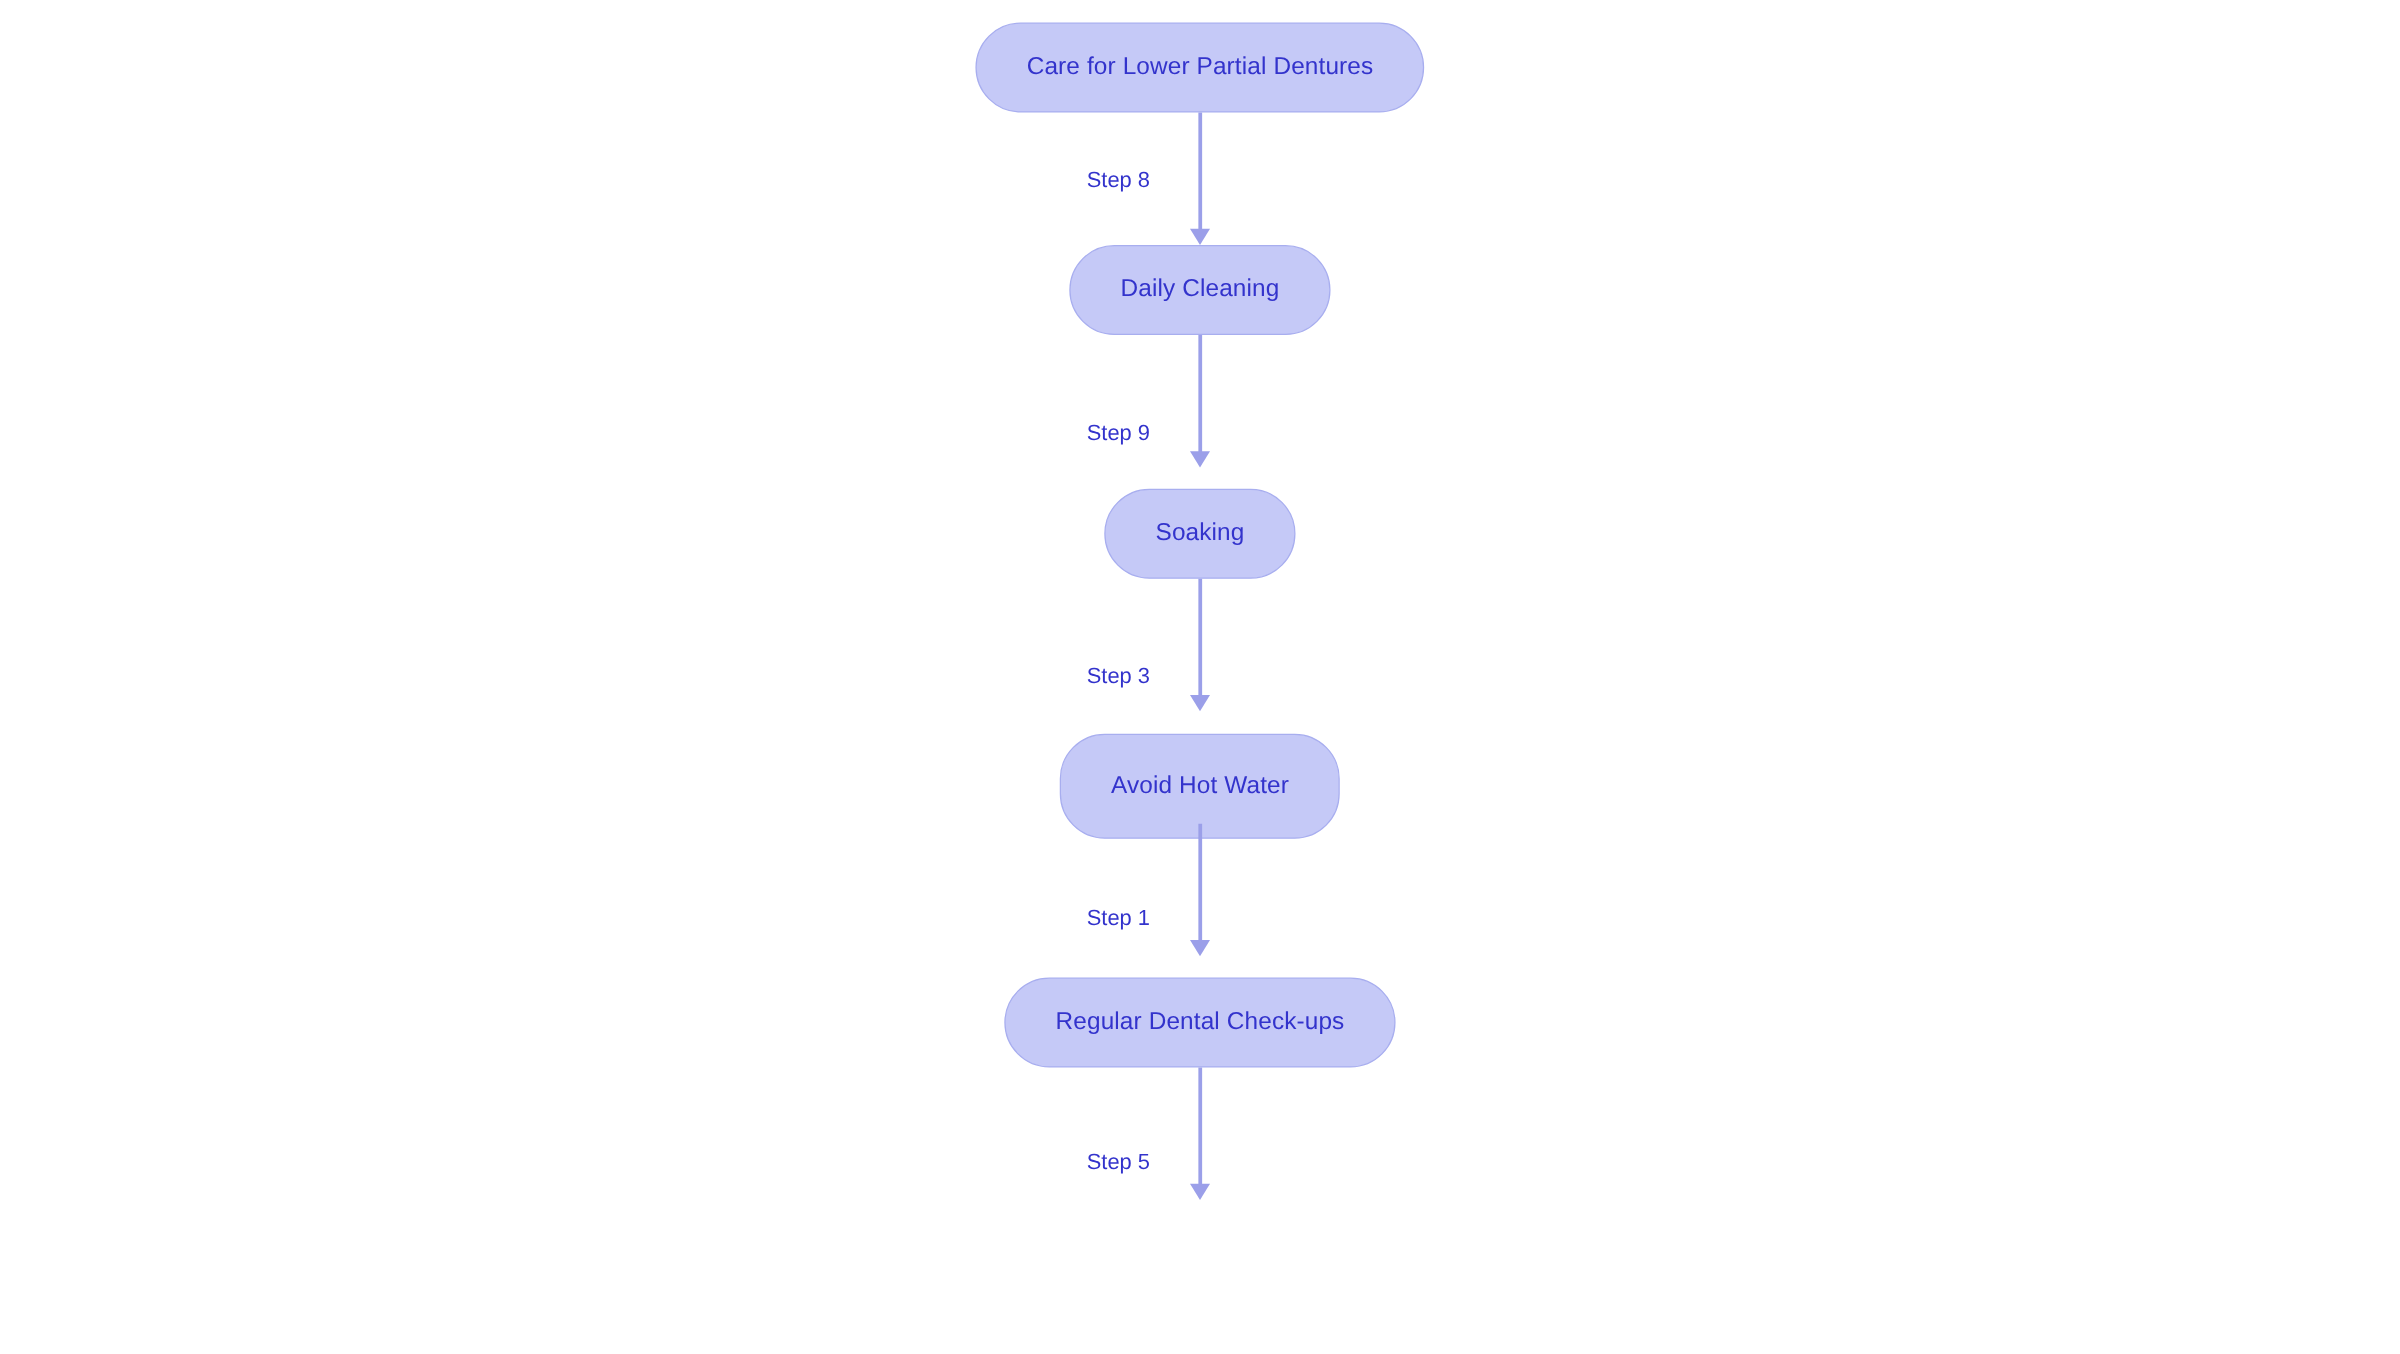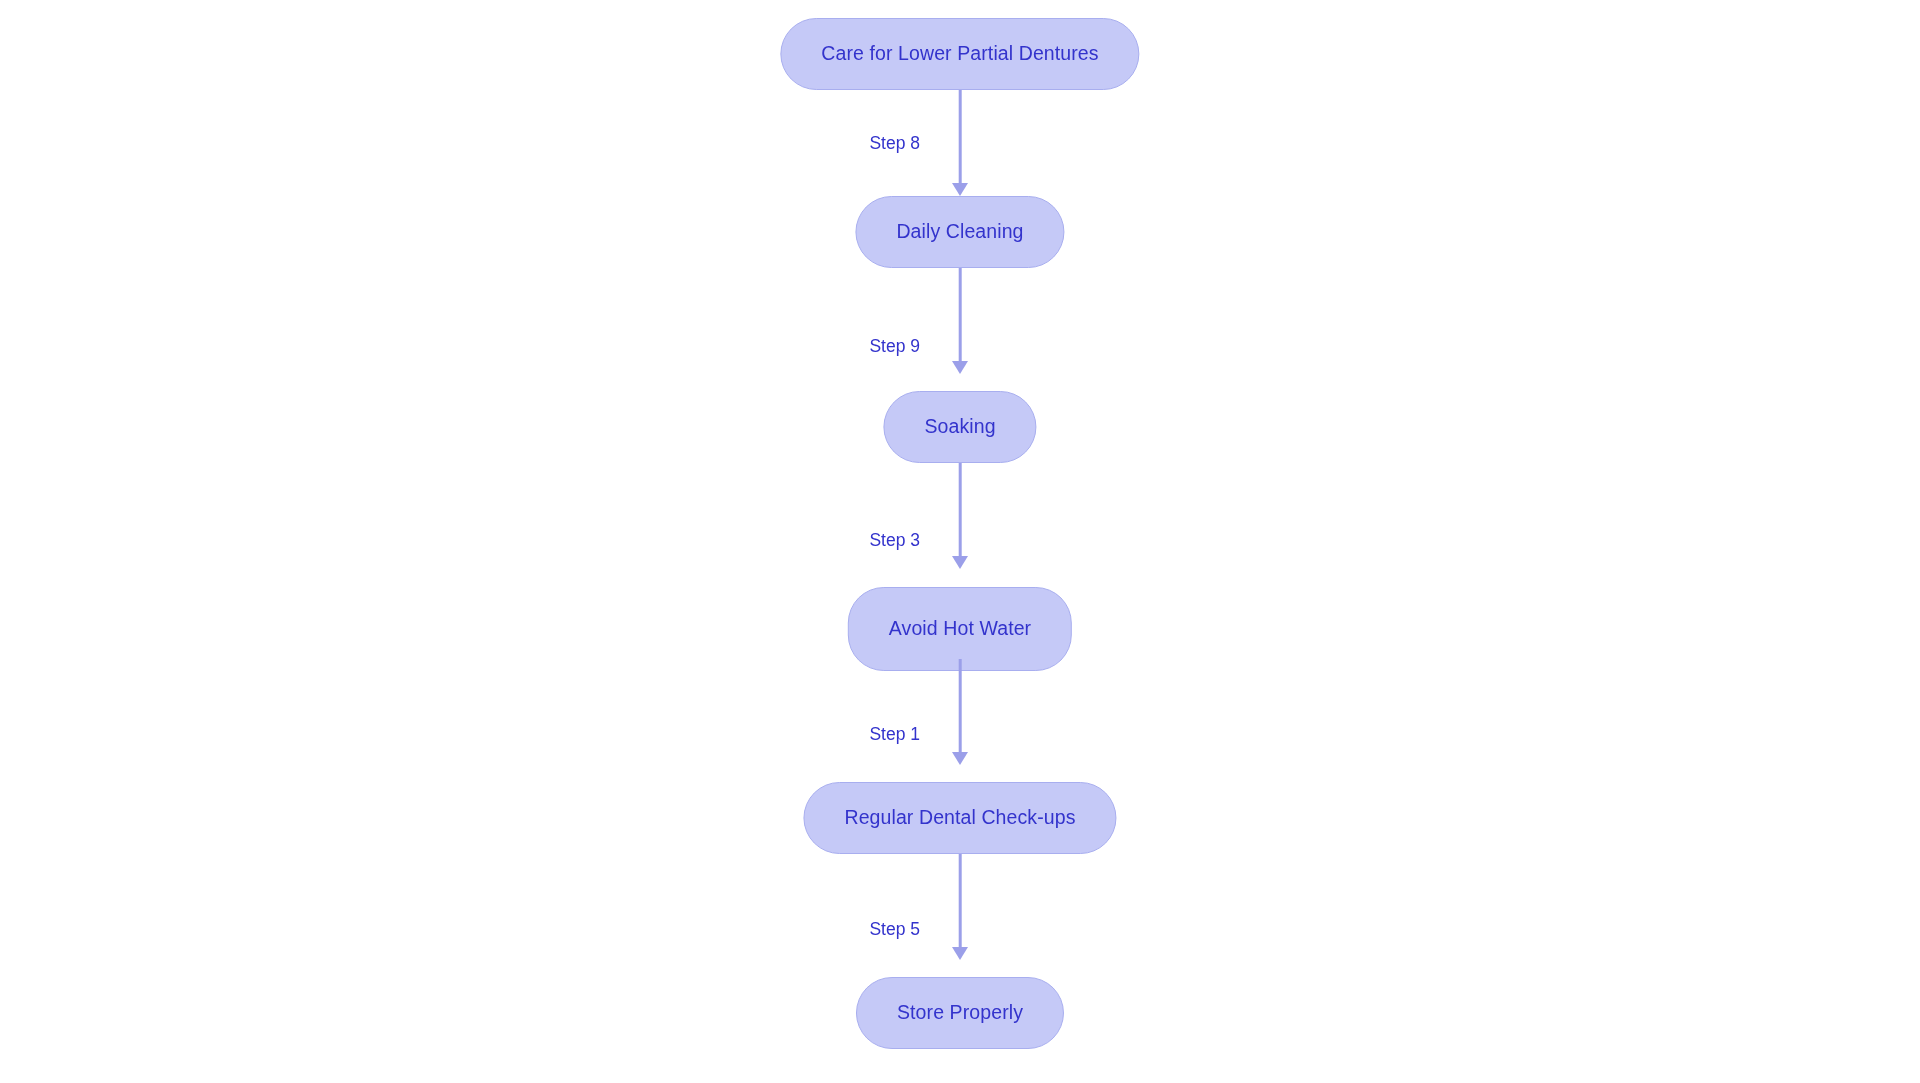--- a/index.html
+++ b/index.html
@@ -112,17 +112,14 @@
   <div class="edge-label" style="top:735px; left:925px; transform:translate(-100%,-50%);">Step 1</div>
 
   <div class="node" style="top:782px; height:72px; border-radius:36px; padding:0 40px;">
     <span class="node-label">Regular Dental Check-ups</span>
   </div>
 
   <div class="edge" style="top:854px; height:97px;"></div>
   <div class="arrowhead" style="top:947px;"></div>
   <div class="edge-label" style="top:930px; left:925px; transform:translate(-100%,-50%);">Step 5</div>
 
-  <div class="node" style="top:977px; height:72px; border-radius:36px; padding:0 40px;">
-    <span class="node-label">Store Properly</span>
-  </div>
 
 </div>
 
 </body></html>

